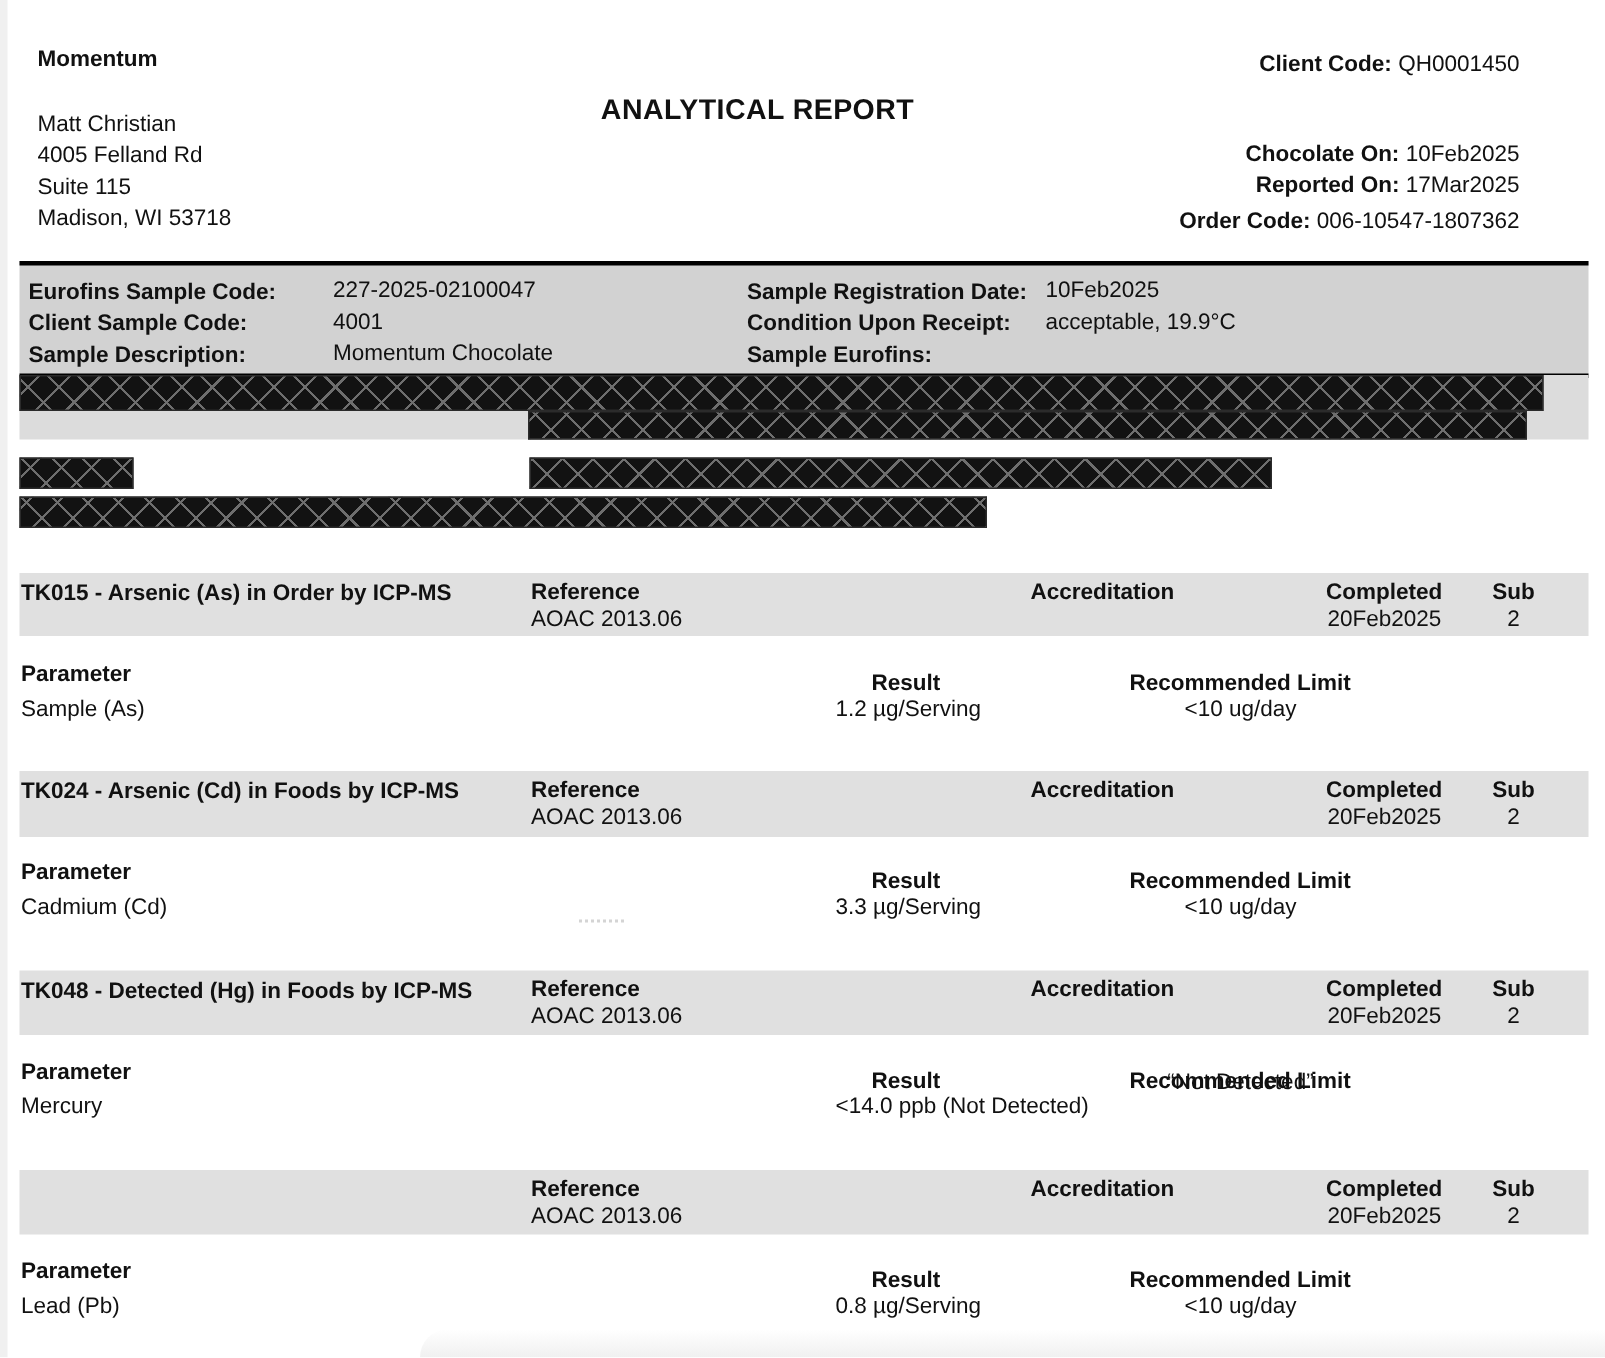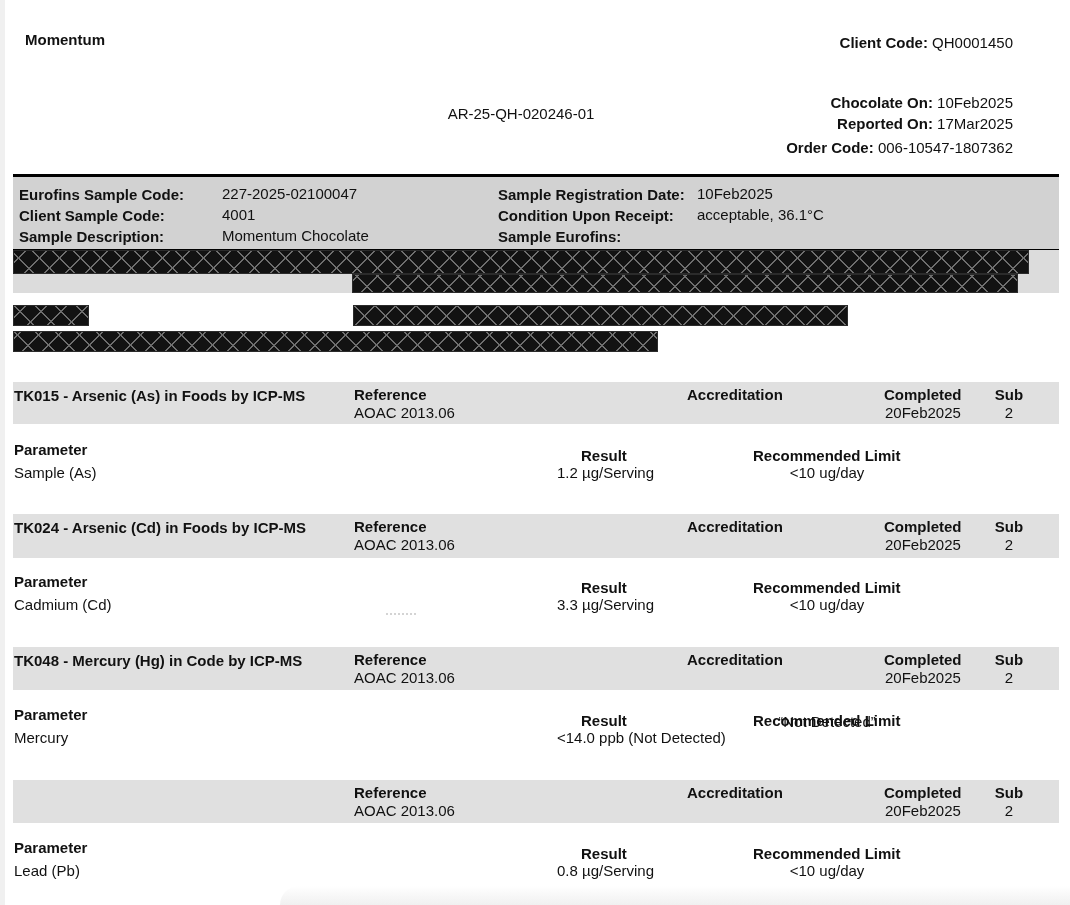--- a/index.html
+++ b/index.html
@@ -42,22 +42,28 @@
   }
   .recipient div{line-height:21px;}
 </style>
 </head>
 <body>
 
 <div class="page">
   <div class="edge"></div>
 
   <div class="t b" style="left:25px;top:32px;">Momentum</div>
+  <div class="t recipient" style="left:25px;top:72px;">
+    <div>Matt Christian</div>
+    <div>4005 Felland Rd</div>
+    <div>Suite 115</div>
+    <div>Madison, WI 53718</div>
+  </div>
 
-  <div class="t center" style="left:291px;top:106px;width:460px;">AR-25-QH-020246-01</div>
+  <div class="t center report-title" style="left:290px;top:66px;width:430px;">ANALYTICAL REPORT</div>
 
   <div class="t right hdr-right" style="right:57px;top:35px;">
     <span class="b">Client Code:</span>
     <span>QH0001450</span>
   </div>
   <div class="t right hdr-right" style="right:57px;top:95px;">
     <span class="b">Chocolate On:</span>
     <span>10Feb2025</span>
   </div>
   <div class="t right hdr-right" style="right:57px;top:116px;">
@@ -73,34 +79,34 @@
     <span class="sb b" style="left:6px;top:9px;">Eurofins Sample Code:</span>
     <span class="sb" style="left:209px;top:8px;">227-2025-02100047</span>
     <span class="sb b" style="left:6px;top:30px;">Client Sample Code:</span>
     <span class="sb" style="left:209px;top:29px;">4001</span>
     <span class="sb b" style="left:6px;top:51px;">Sample Description:</span>
     <span class="sb" style="left:209px;top:50px;">Momentum Chocolate</span>
 
     <span class="sb b" style="left:485px;top:9px;">Sample Registration Date:</span>
     <span class="sb" style="left:684px;top:8px;">10Feb2025</span>
     <span class="sb b" style="left:485px;top:30px;">Condition Upon Receipt:</span>
-    <span class="sb" style="left:684px;top:29px;">acceptable, 36.1°C</span>
+    <span class="sb" style="left:684px;top:29px;">acceptable, 19.9°C</span>
     <span class="sb b" style="left:485px;top:51px;">Sample Eurofins:</span>
     <span class="sb" style="left:684px;top:50px;"></span>
   </div>
 
   <div class="gray-strip"></div>
   <div class="xh" style="left:13px;top:250px;width:1016px;height:24px;"></div>
   <div class="xh" style="left:352px;top:274px;width:666px;height:19px;"></div>
   <div class="xh" style="left:13px;top:305px;width:76px;height:21px;"></div>
   <div class="xh" style="left:353px;top:305px;width:495px;height:21px;"></div>
   <div class="xh" style="left:13px;top:331px;width:645px;height:21px;"></div>
 
   <div class="sec-band" style="top:382px;height:42px;"></div>
-  <div class="sec-title" style="left:14px;top:387px;width:356px;">TK015 - Arsenic (As) in Foods by ICP-MS</div>
+  <div class="sec-title" style="left:14px;top:387px;width:356px;">TK015 - Arsenic (As) in Order by ICP-MS</div>
   <div class="t b" style="left:354px;top:387px;">Reference</div>
   <div class="t" style="left:354px;top:405px;">AOAC 2013.06</div>
   <div class="t b" style="left:687px;top:387px;">Accreditation</div>
   <div class="t b" style="left:884px;top:387px;">Completed</div>
   <div class="t" style="left:885px;top:405px;">20Feb2025</div>
   <div class="t b center" style="left:978px;top:387px;width:62px;">Sub</div>
   <div class="t center" style="left:978px;top:405px;width:62px;">2</div>
   <div class="t b" style="left:14px;top:442px;">Parameter</div>
   <div class="t" style="left:14px;top:465px;">Sample (As)</div>
   <div class="t b" style="left:581px;top:448px;">Result</div>
@@ -119,21 +125,21 @@
   <div class="t center" style="left:978px;top:537px;width:62px;">2</div>
   <div class="t b" style="left:14px;top:574px;">Parameter</div>
   <div class="t" style="left:14px;top:597px;">Cadmium (Cd)</div>
   <div class="t b" style="left:581px;top:580px;">Result</div>
   <div class="t" style="left:557px;top:597px;">3.3 µg/Serving</div>
   <div class="t b" style="left:753px;top:580px;">Recommended Limit</div>
   <div class="t center" style="left:677px;top:597px;width:300px;">&lt;10 ug/day</div>
   <div class="artifact"></div>
 
   <div class="sec-band" style="top:647px;height:43px;"></div>
-  <div class="sec-title" style="left:14px;top:652px;width:356px;">TK048 - Mercury (Hg) in Code by ICP-MS</div>
+  <div class="sec-title" style="left:14px;top:652px;width:356px;">TK048 - Detected (Hg) in Foods by ICP-MS</div>
   <div class="t b" style="left:354px;top:652px;">Reference</div>
   <div class="t" style="left:354px;top:670px;">AOAC 2013.06</div>
   <div class="t b" style="left:687px;top:652px;">Accreditation</div>
   <div class="t b" style="left:884px;top:652px;">Completed</div>
   <div class="t" style="left:885px;top:670px;">20Feb2025</div>
   <div class="t b center" style="left:978px;top:652px;width:62px;">Sub</div>
   <div class="t center" style="left:978px;top:670px;width:62px;">2</div>
   <div class="t b" style="left:14px;top:707px;">Parameter</div>
   <div class="t" style="left:14px;top:730px;">Mercury</div>
   <div class="t b" style="left:581px;top:713px;">Result</div>

